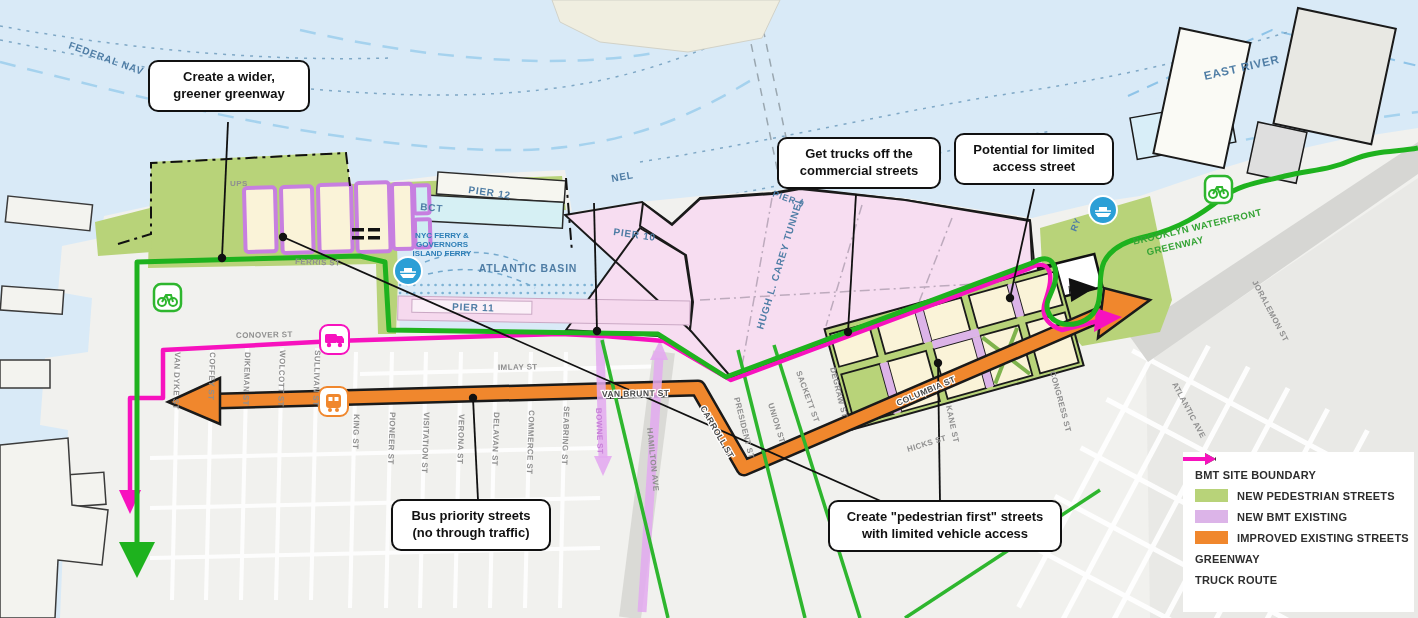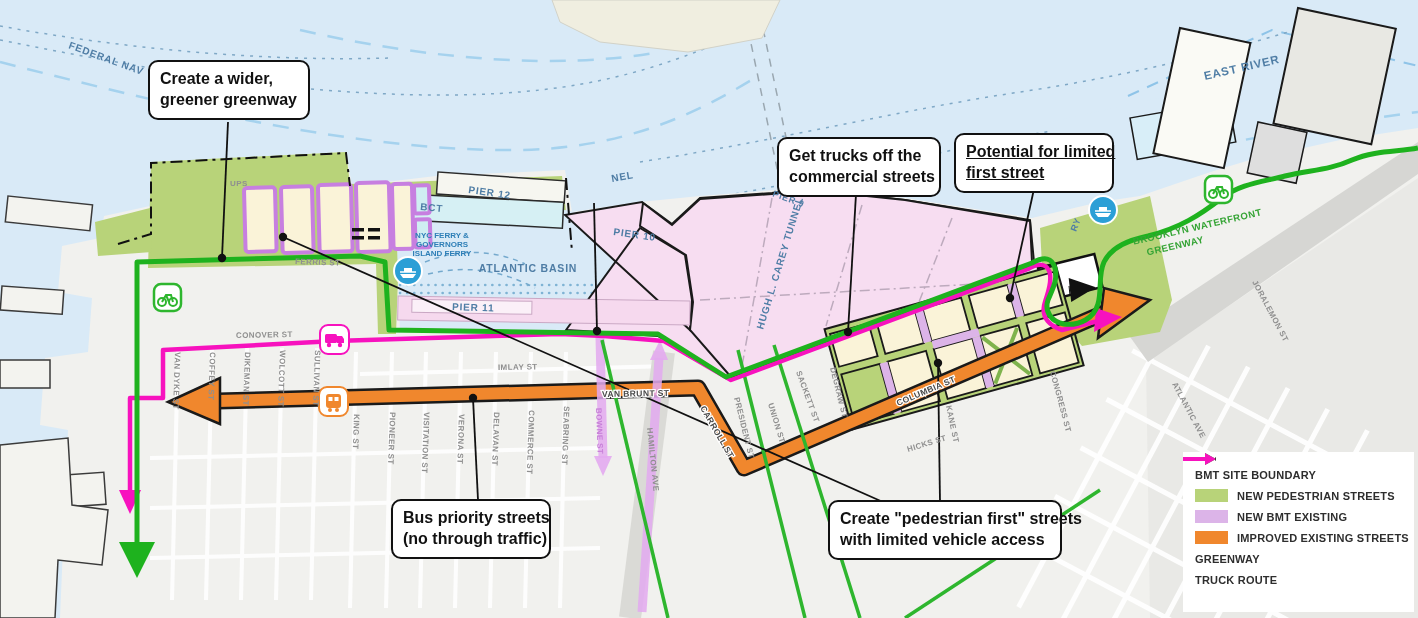--- a/index.html
+++ b/index.html
@@ -1,20 +1,20 @@
 <!DOCTYPE html>
 <html><head>
 <meta charset="utf-8">
 <style>
   html,body{margin:0;padding:0;background:#d9eaf7;}
   .stage{position:relative;width:1418px;height:618px;overflow:hidden;
          font-family:"Liberation Sans",sans-serif;}
   .stage svg{position:absolute;left:0;top:0;}
   .callout{position:absolute;background:#fff;border:2.5px solid #111;border-radius:10px;
-           padding:7px 10px;text-align:left;font-weight:bold;font-size:16px;line-height:1.3;
+           padding:7px 10px;text-align:center;font-weight:bold;font-size:13px;line-height:1.3;
            color:#111;box-sizing:border-box;z-index:30;}
   .callout span{display:block;white-space:nowrap;}
   .legend{position:absolute;left:1183px;top:452px;width:231px;height:160px;background:#fff;
           padding:12px 10px 10px 12px;box-sizing:border-box;z-index:25;}
   .legend-row{display:flex;align-items:center;gap:9px;height:21px;}
   .legend-row .txt{font-size:11px;font-weight:bold;color:#2e2e2e;letter-spacing:.2px;white-space:nowrap;}
   .sw{width:33px;height:13px;flex:0 0 33px;}
   .sw-green{background:#b8d379;}
   .sw-purple{background:#dcb4e8;}
   .sw-orange{background:#f0872d;}
@@ -355,23 +355,23 @@
 </svg>
 
 <div class="callout" style="left:148px;top:60px;width:162px;">
   <span>Create a wider,</span>
   <span>greener greenway</span>
 </div>
 <div class="callout" style="left:777px;top:137px;width:164px;">
   <span>Get trucks off the</span>
   <span>commercial streets</span>
 </div>
-<div class="callout" style="left:954px;top:133px;width:160px;text-decoration:underline;">
+<div class="callout" style="left:954px;top:133px;width:160px;">
   <span>Potential for limited</span>
-  <span>first street</span>
+  <span>access street</span>
 </div>
 <div class="callout" style="left:391px;top:499px;width:160px;">
   <span>Bus priority streets</span>
   <span>(no through traffic)</span>
 </div>
 <div class="callout" style="left:828px;top:500px;width:234px;">
   <span>Create "pedestrian first" streets</span>
   <span>with limited vehicle access</span>
 </div>
 

